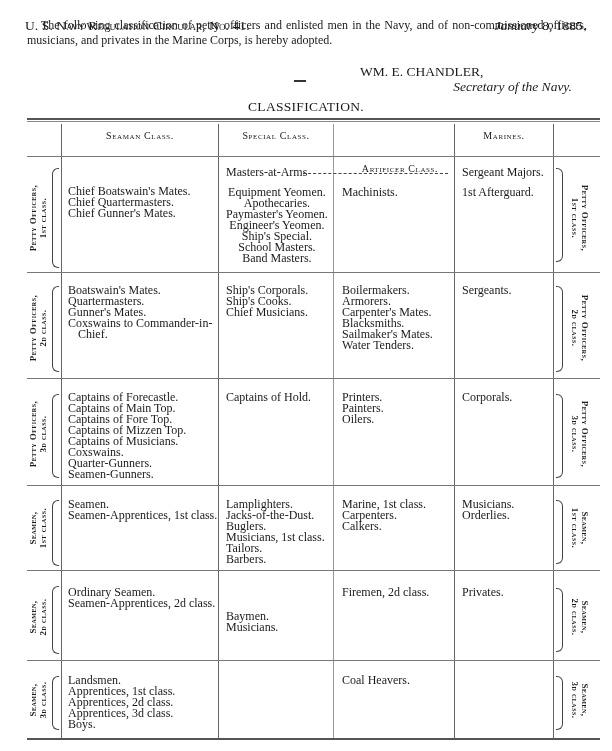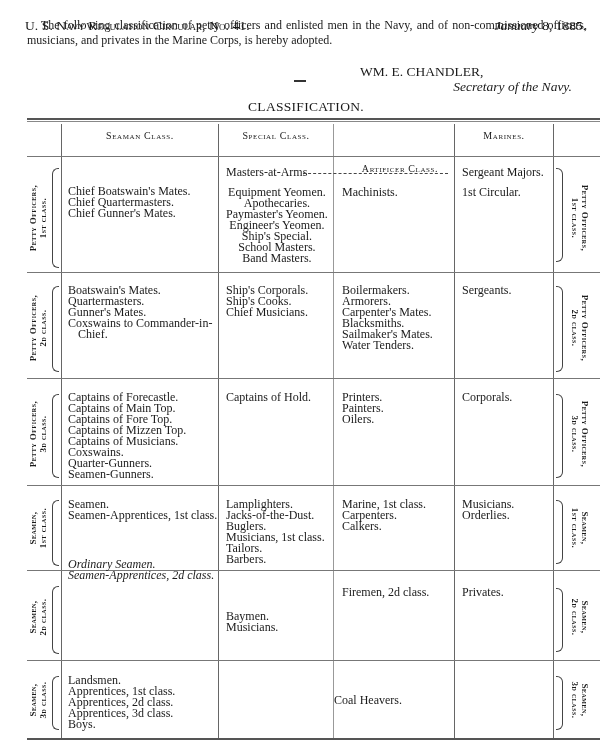--- a/index.html
+++ b/index.html
@@ -105,21 +105,21 @@
     <div>School Masters.</div>
     <div>Band Masters.</div>
   </div>
   <div class="cell" style="left:342px; top:187px;">
     <div>Machinists.</div>
   </div>
   <div class="cell" style="left:462px; top:167px;">
     <div>Sergeant Majors.</div>
   </div>
   <div class="cell" style="left:462px; top:187px;">
-    <div>1st Circular.</div>
+    <div>1st Afterguard.</div>
   </div>
   <div class="brace brace-right" style="left:556px; top:168px; height:92px;"></div>
   <div class="side-label side-right" style="left:530px; top:208px; width:100px;">
     <div>Petty Officers,</div>
     <div>1st class.</div>
   </div>
 
   <div class="side-label side-left" style="left:-12px; top:318px; width:100px;">
     <div>Petty Officers,</div>
     <div>2d class.</div>
@@ -216,21 +216,21 @@
   <div class="side-label side-right" style="left:530px; top:518px; width:100px;">
     <div>Seamen,</div>
     <div>1st class.</div>
   </div>
 
   <div class="side-label side-left" style="left:-12px; top:607px; width:100px;">
     <div>Seamen,</div>
     <div>2d class.</div>
   </div>
   <div class="brace brace-left" style="left:52px; top:586px; height:66px;"></div>
-  <div class="cell" style="left:68px; top:559px;font-style:italic;">
+  <div class="cell" style="left:68px; top:587px;">
     <div>Ordinary Seamen.</div>
     <div>Seamen-Apprentices, 2d class.</div>
   </div>
   <div class="cell" style="left:226px; top:587px;margin-top:24px;">
     <div>Baymen.</div>
     <div>Musicians.</div>
   </div>
   <div class="cell" style="left:342px; top:587px;">
     <div>Firemen, 2d class.</div>
   </div>
@@ -248,21 +248,21 @@
     <div>3d class.</div>
   </div>
   <div class="brace brace-left" style="left:52px; top:676px; height:52px;"></div>
   <div class="cell" style="left:68px; top:675px;">
     <div>Landsmen.</div>
     <div>Apprentices, 1st class.</div>
     <div>Apprentices, 2d class.</div>
     <div>Apprentices, 3d class.</div>
     <div>Boys.</div>
   </div>
-  <div class="cell" style="left:334px; top:675px;margin-top:20px;">
+  <div class="cell" style="left:342px; top:675px;">
     <div>Coal Heavers.</div>
   </div>
   <div class="brace brace-right" style="left:556px; top:676px; height:52px;"></div>
   <div class="side-label side-right" style="left:530px; top:690px; width:100px;">
     <div>Seamen,</div>
     <div>3d class.</div>
   </div>
 </div>
 
 </body></html>

